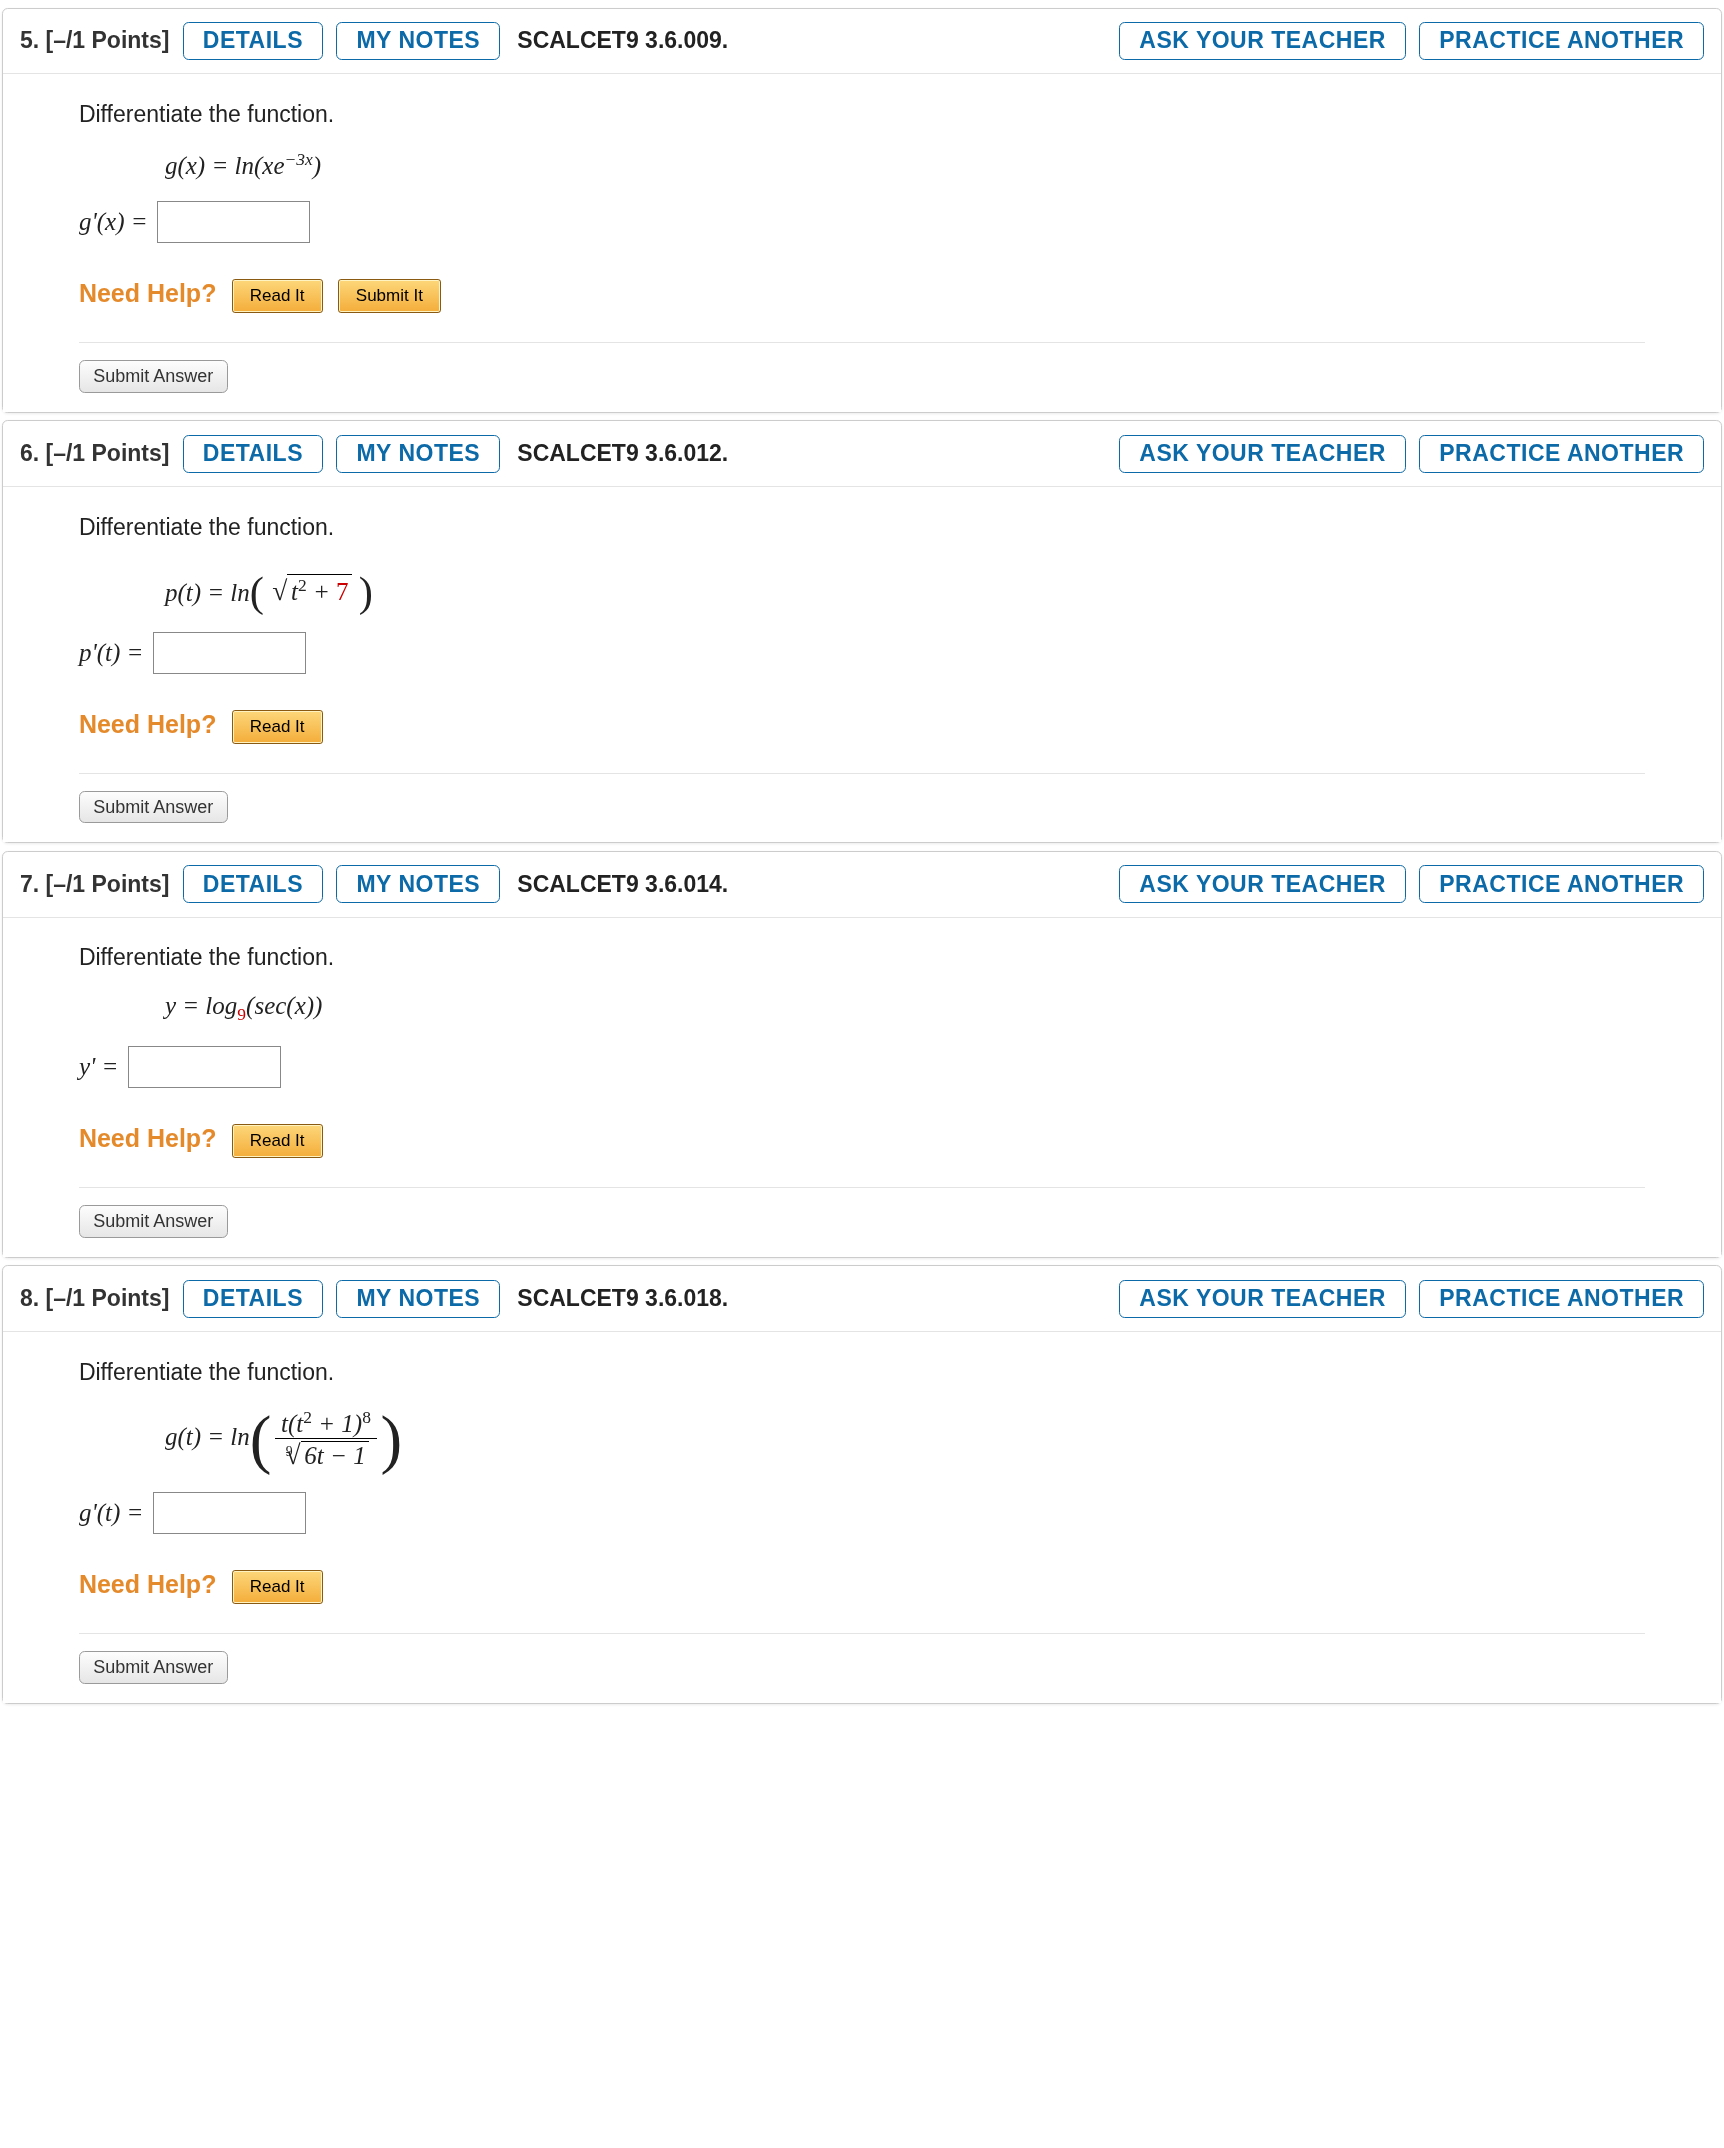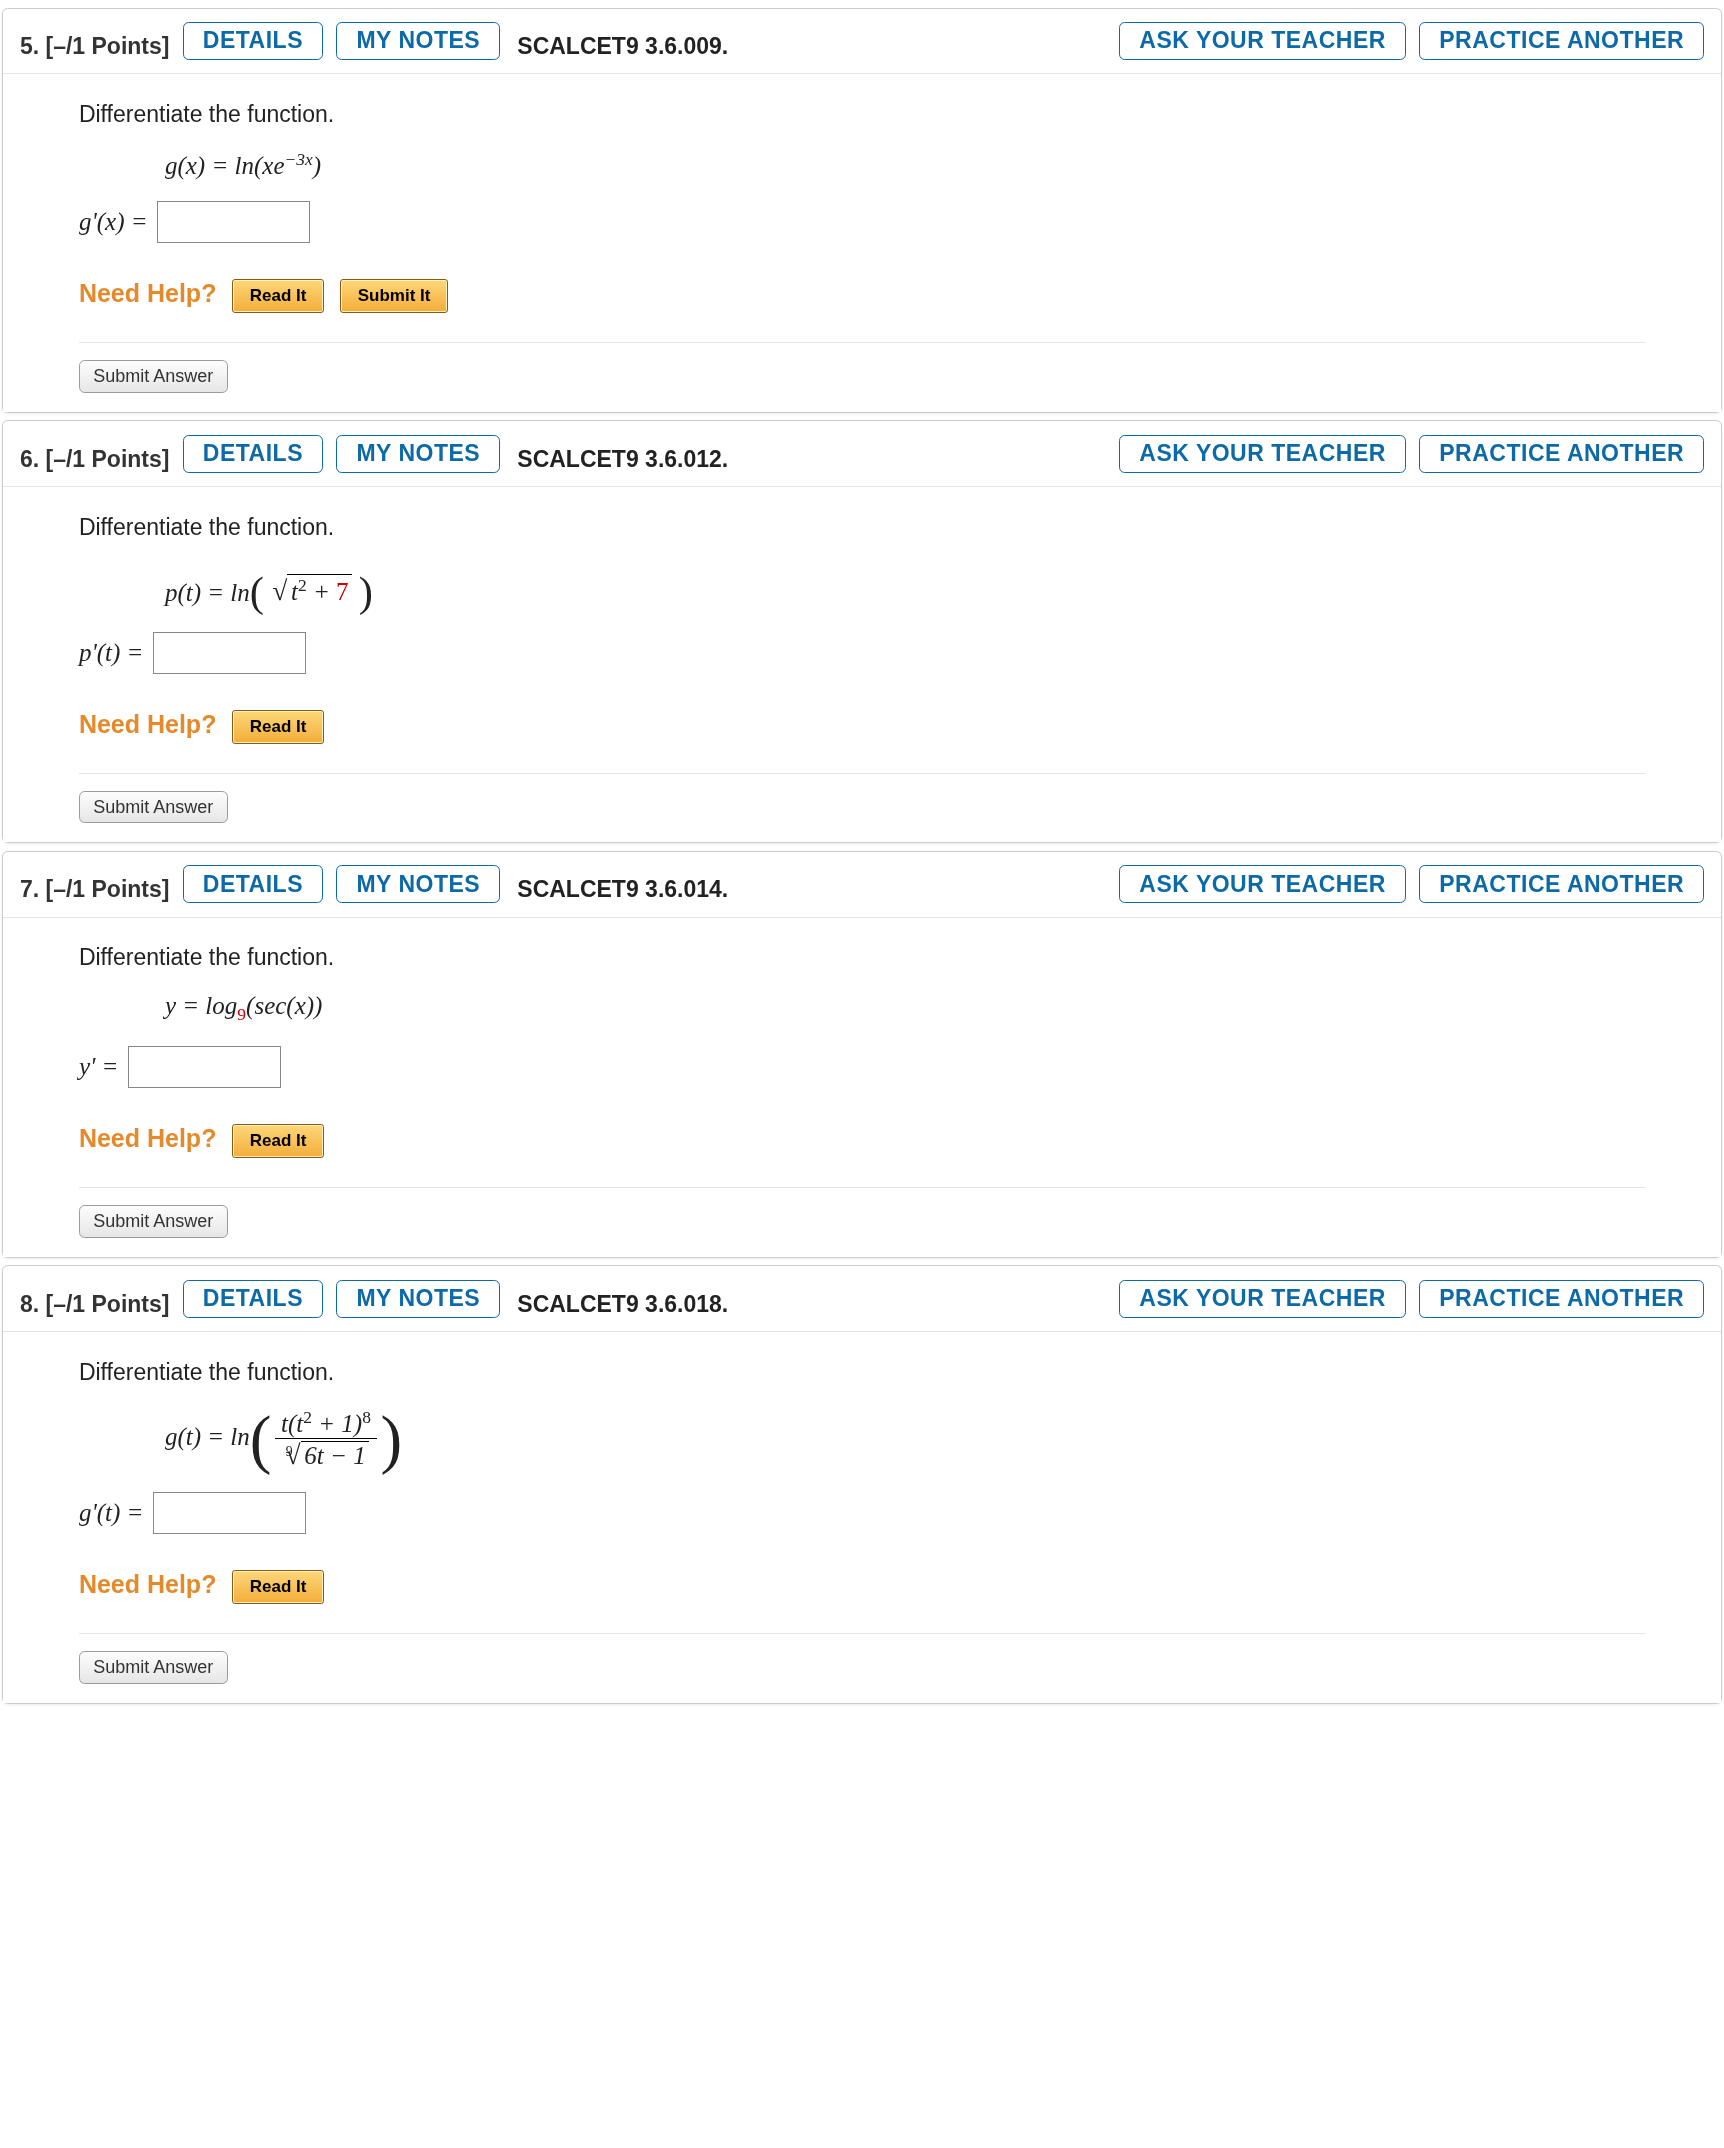--- a/index.html
+++ b/index.html
@@ -12,21 +12,21 @@
   }
   .question {
     border: 1px solid #ccc;
     border-radius: 5.7px;
     margin: 7.6px 1.9px;
     background: #fff;
     box-shadow: 0 1px 2.9px rgba(0,0,0,0.08);
   }
   .qheader {
     display: flex;
-    align-items: flex-end;
+    align-items: center;
     padding: 13.4px 17px;
     gap: 13.4px;
     flex-wrap: nowrap;
   }
   .qnum {
     font-weight: bold;
     color: #333;
     white-space: nowrap;
   }
   .btn {
@@ -94,21 +94,21 @@
     font-weight: 700;
     font-size: 25px;
   }
   .help-btn {
     height: 34px;
     padding: 0 17px;
     background: linear-gradient(#fdd77a, #f4ad3a);
     border: 1.9px solid #8a5a12;
     border-radius: 2.9px;
     color: #000;
-    font-weight: bold;
+    font-weight: normal;
     font-size: 17px;
     cursor: pointer;
     box-shadow: inset 0 0 0 1px #fff3c2;
   }
   .submit-row {
     border-top: 1px solid #e4e4e4;
     padding-top: 17px;
   }
   .submit-btn {
     height: 32.5px;

